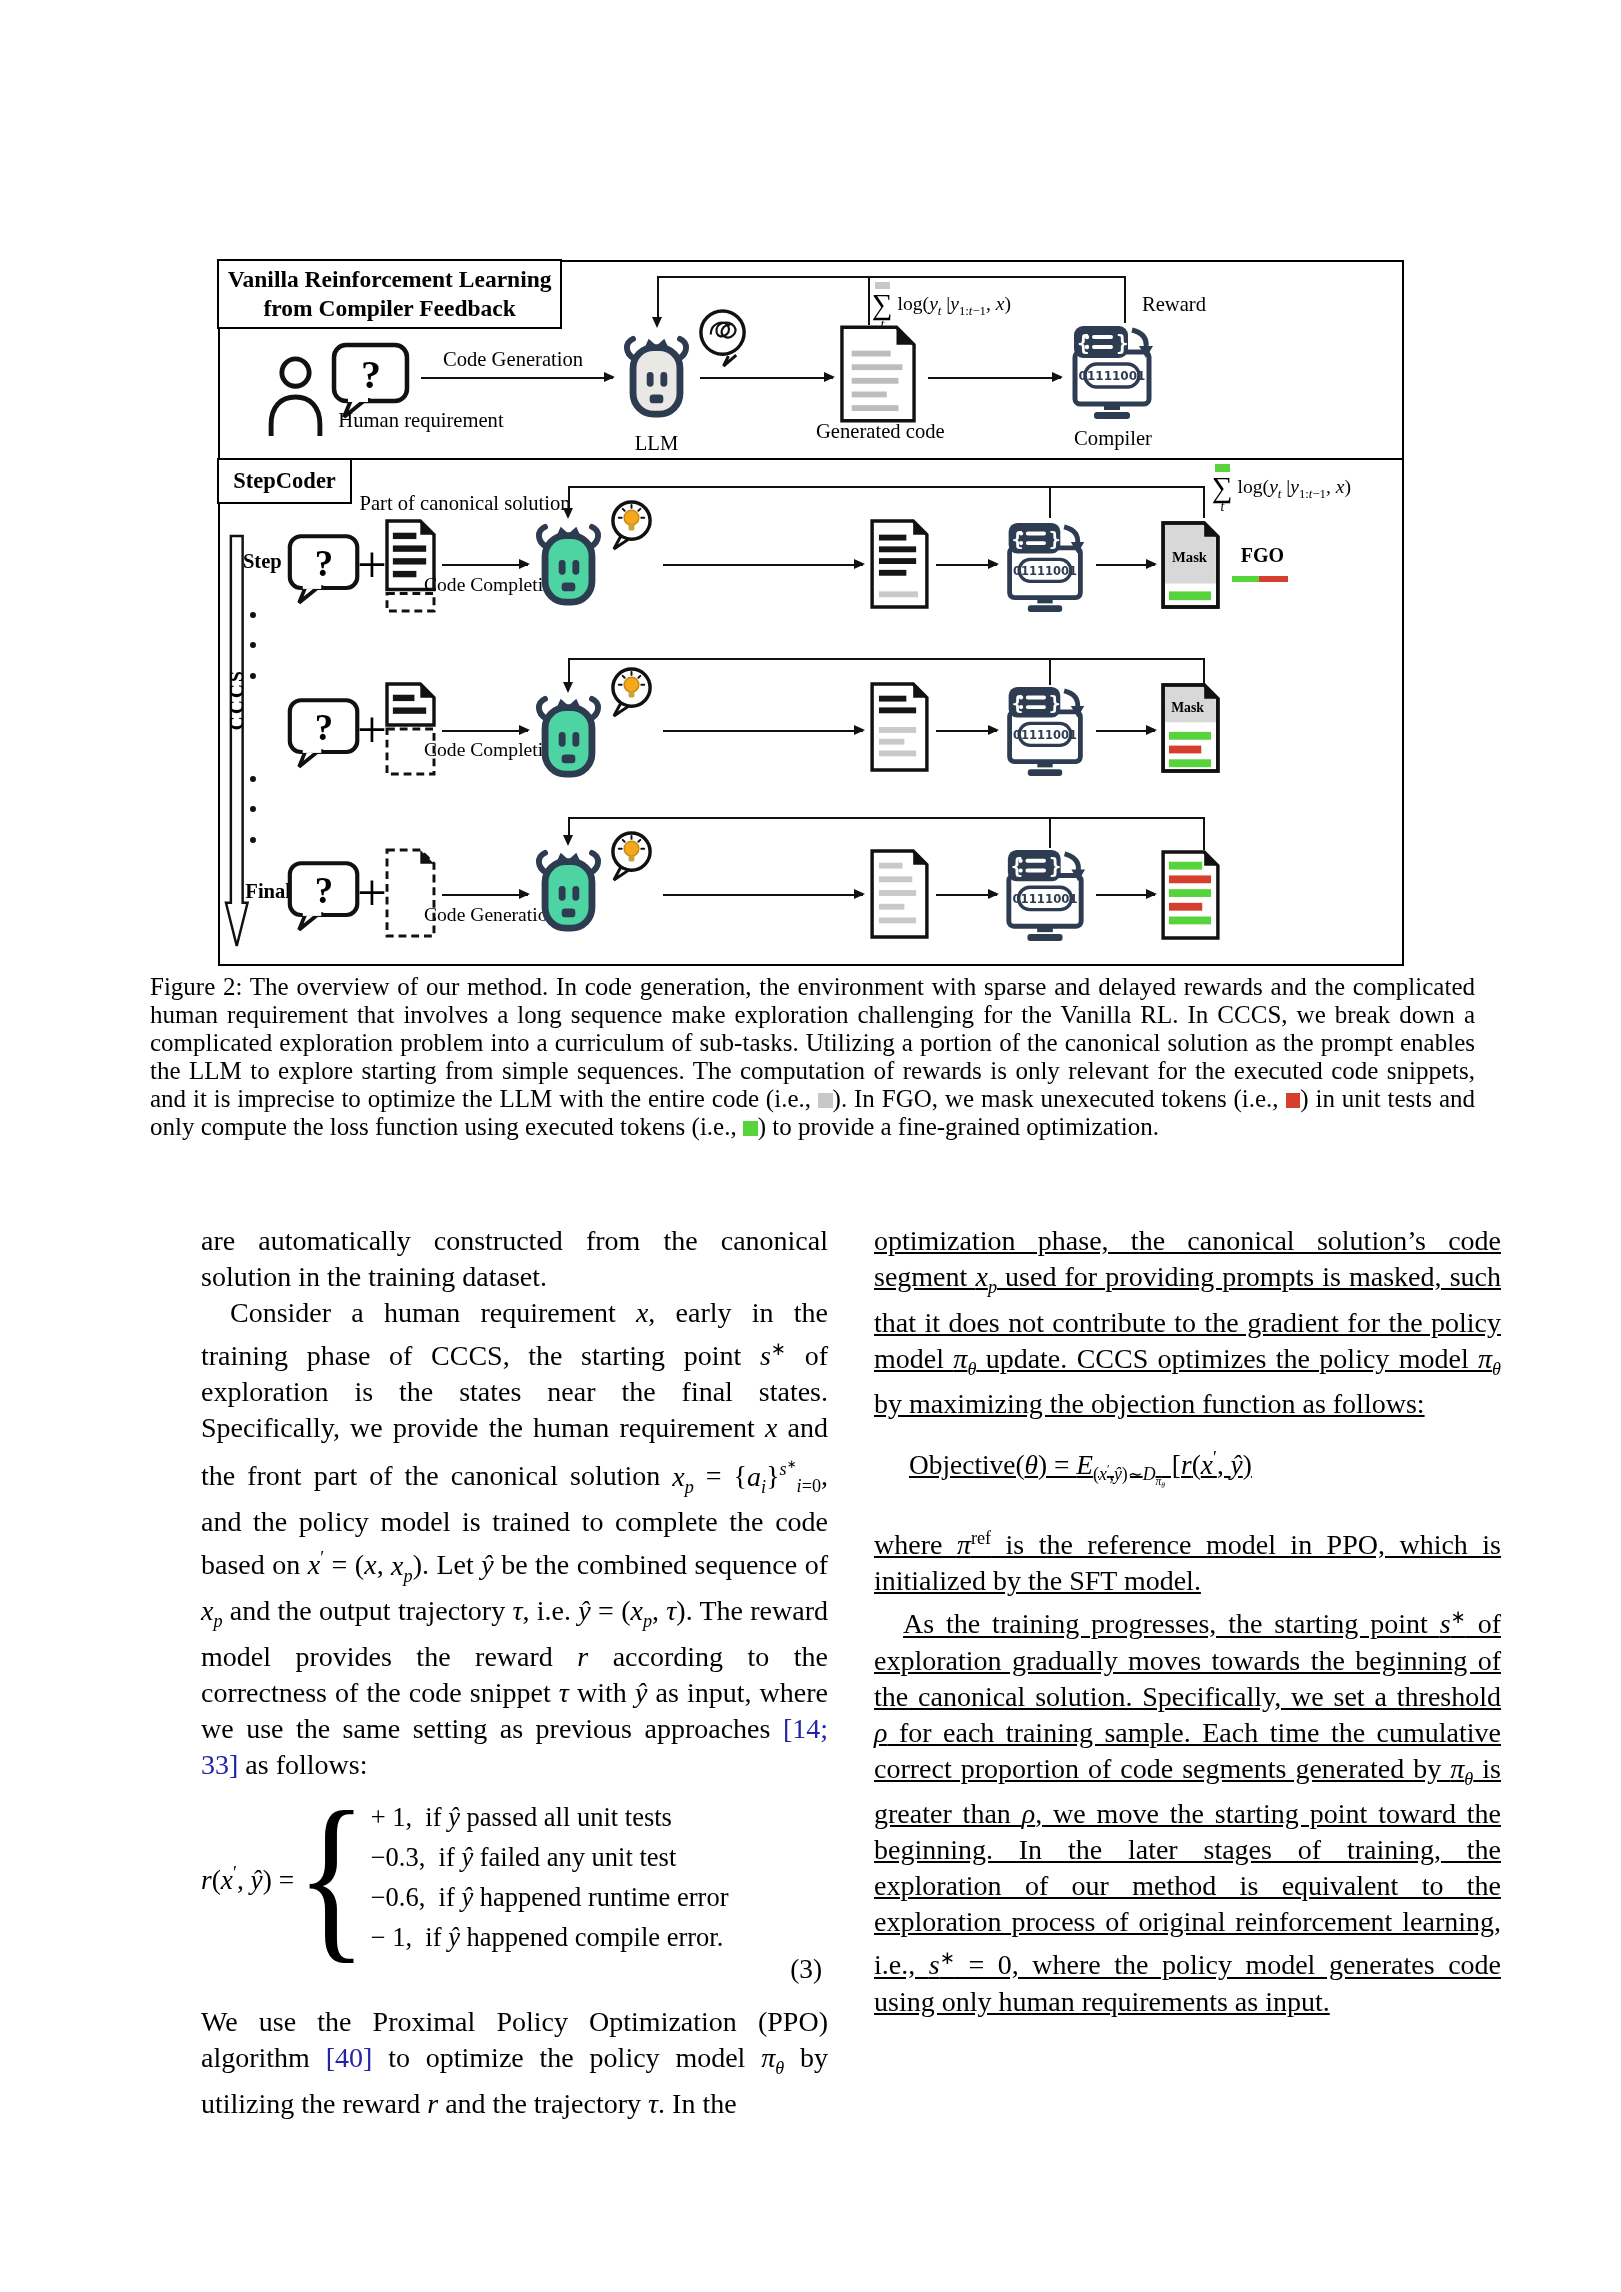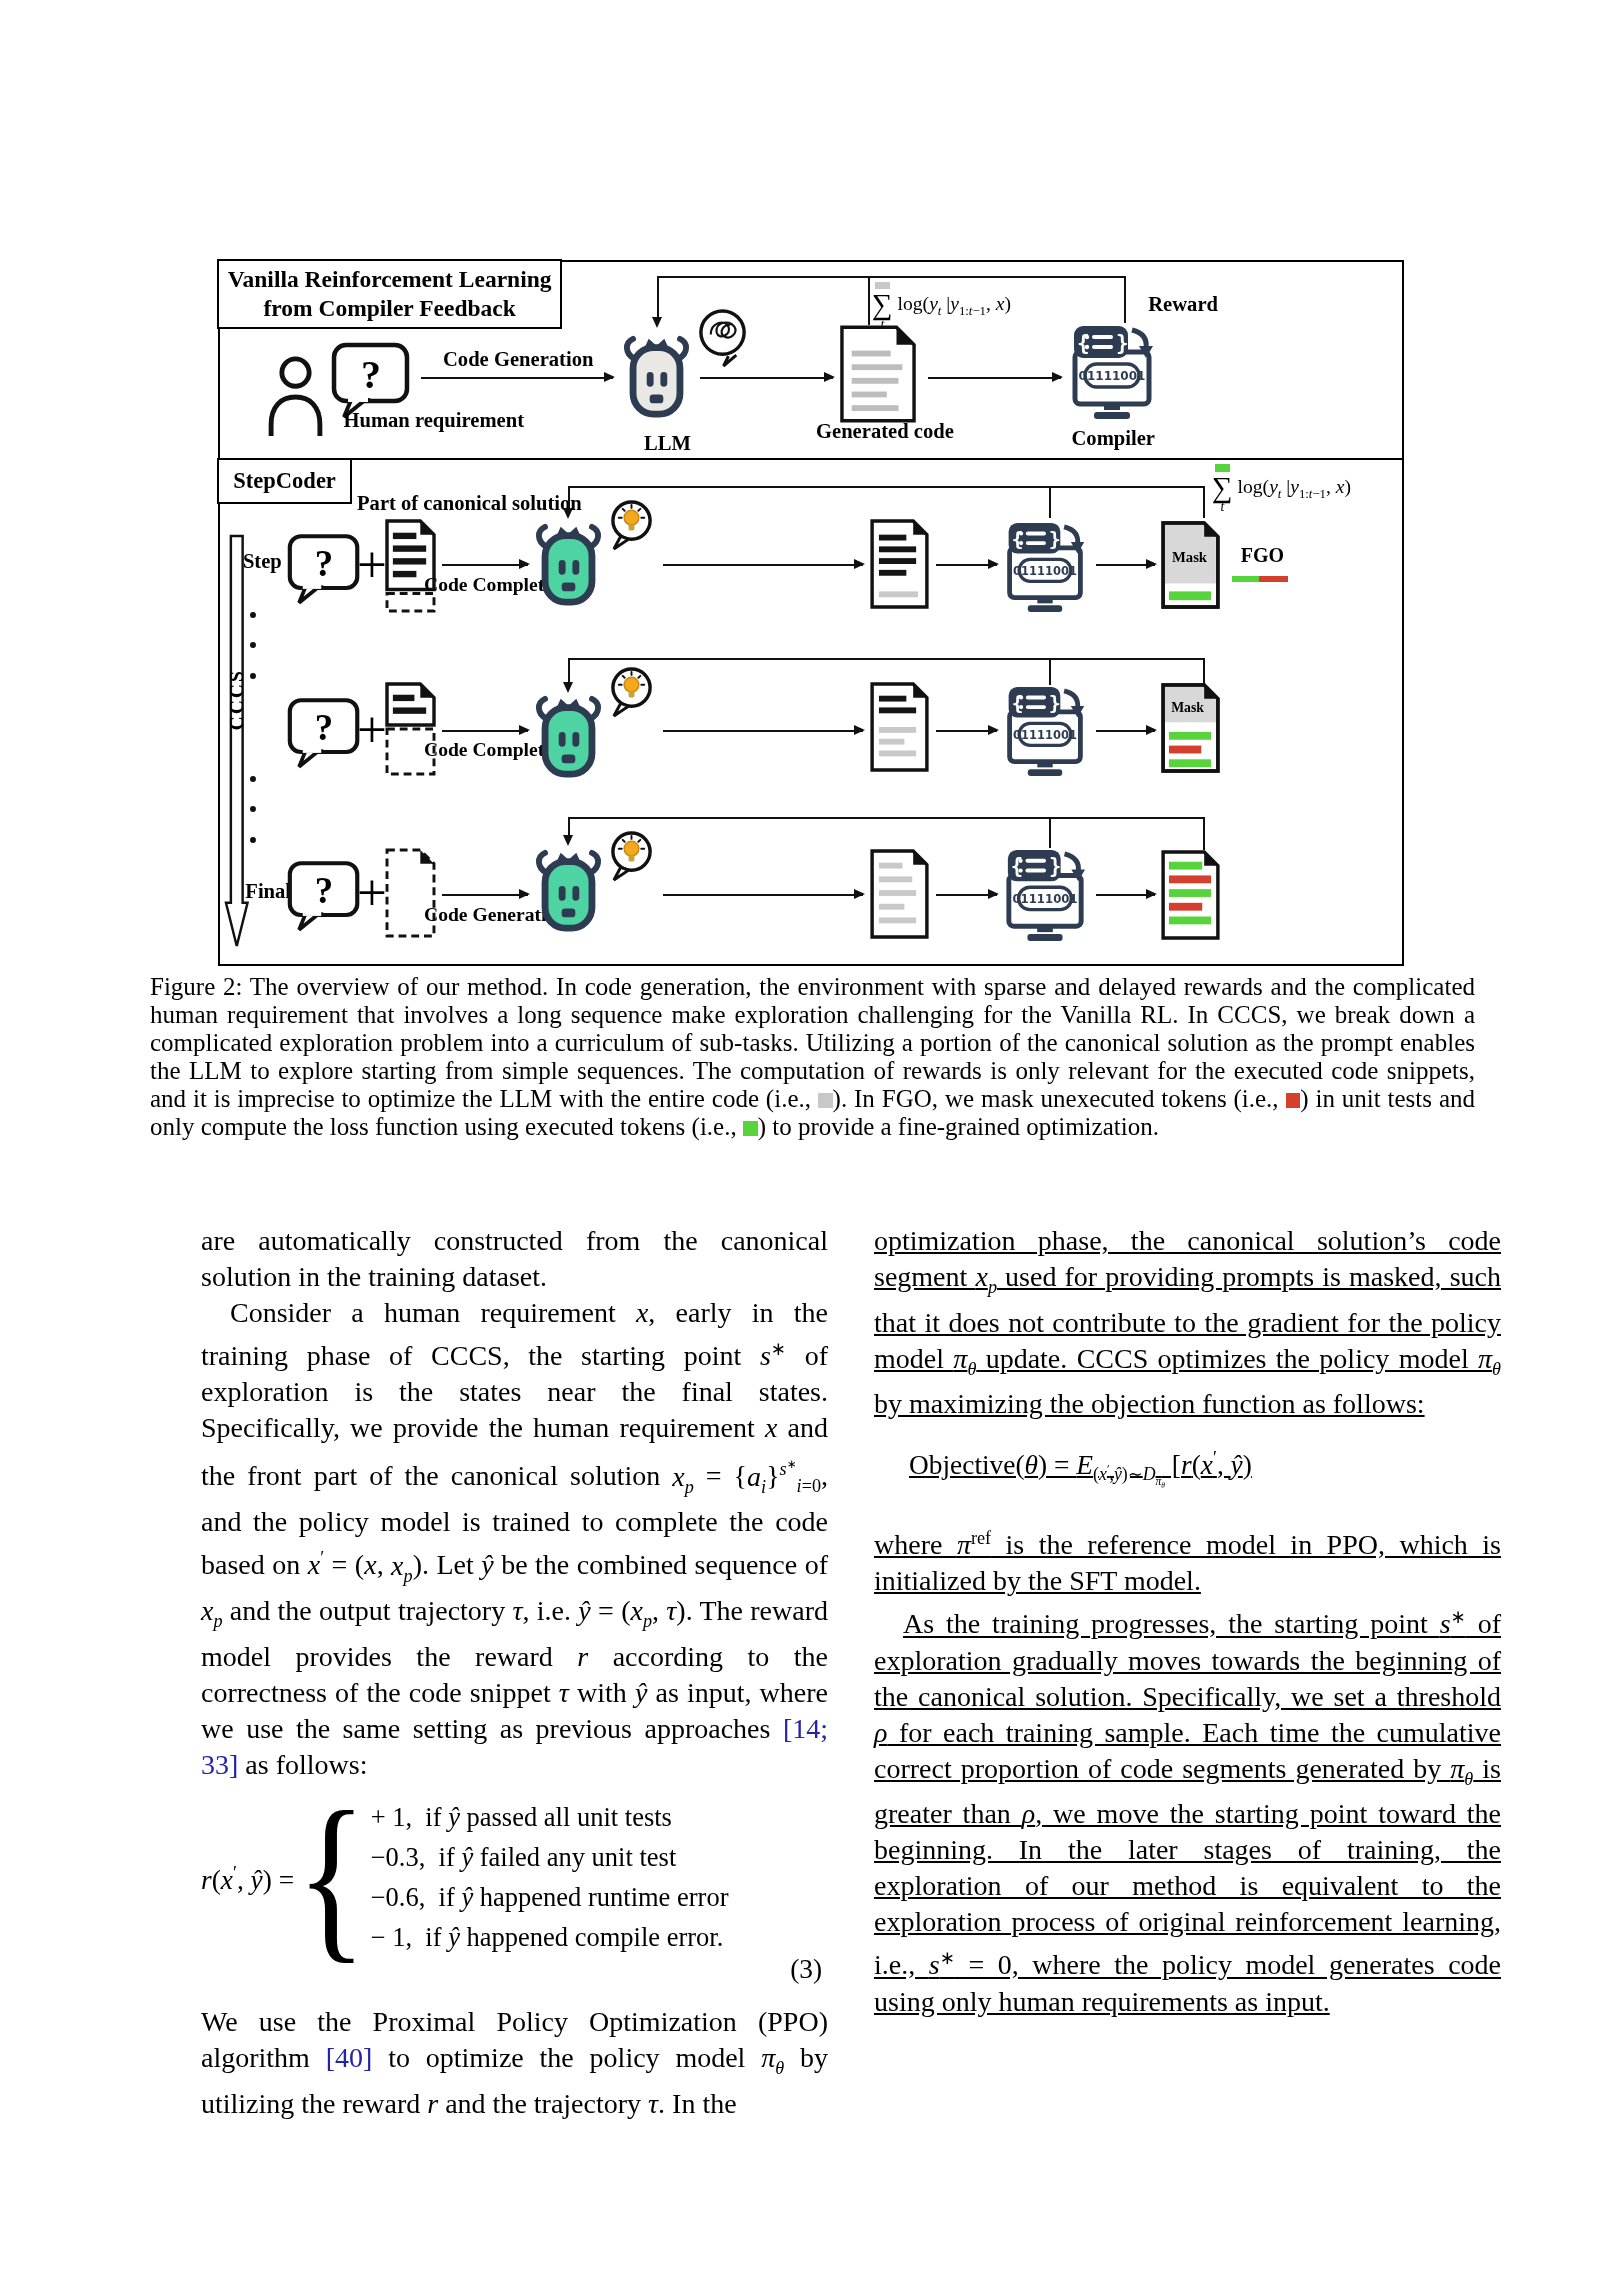--- a/index.html
+++ b/index.html
@@ -8,21 +8,21 @@
   .abs{position:absolute;}
   
   .fig{position:absolute;left:218px;top:231px;width:1182px;height:702px;border:2.9px solid #000;background:#fff;margin-top:29px;}
   .fig *{box-sizing:border-box;}
   .vbox{position:absolute;left:-2.9px;top:-2.9px;width:345px;height:70px;border:2.9px solid #000;background:#fff;
         display:flex;flex-direction:column;justify-content:center;text-align:center;
         font-weight:bold;font-size:23.5px;line-height:29px;}
   .scbox{position:absolute;left:-2.9px;top:196px;width:135px;height:46px;border:2.9px solid #000;background:#fff;
         display:flex;align-items:center;justify-content:center;font-weight:bold;font-size:22.5px;}
   .divider{position:absolute;left:0;right:0;top:196px;border-top:2.9px solid #000;}
-  .figlabel{position:absolute;font-size:20.6px;text-align:right;white-space:nowrap;font-weight:bold;}
+  .figlabel{position:absolute;font-size:20.6px;text-align:center;white-space:nowrap;}
   .figlabel-b{position:absolute;font-size:20.6px;font-weight:bold;text-align:center;white-space:nowrap;}
   .harrow{position:absolute;height:0;border-top:2.5px solid #111;}
   .harrow::after{content:"";position:absolute;right:-2px;top:-6.9px;width:0;height:0;
     border-left:11.8px solid #111;border-top:5.4px solid transparent;border-bottom:5.4px solid transparent;}
   .hline{position:absolute;height:0;border-top:2.5px solid #111;}
   .vline{position:absolute;width:0;border-left:2.5px solid #111;}
   .varrow{position:absolute;width:0;border-left:2.5px solid #111;}
   .varrow::after{content:"";position:absolute;left:-7.4px;bottom:-9.8px;width:0;height:0;
     border-top:11.8px solid #111;border-left:5.9px solid transparent;border-right:5.9px solid transparent;}
   .plus{position:absolute;font-size:53px;font-weight:400;line-height:53px;}

